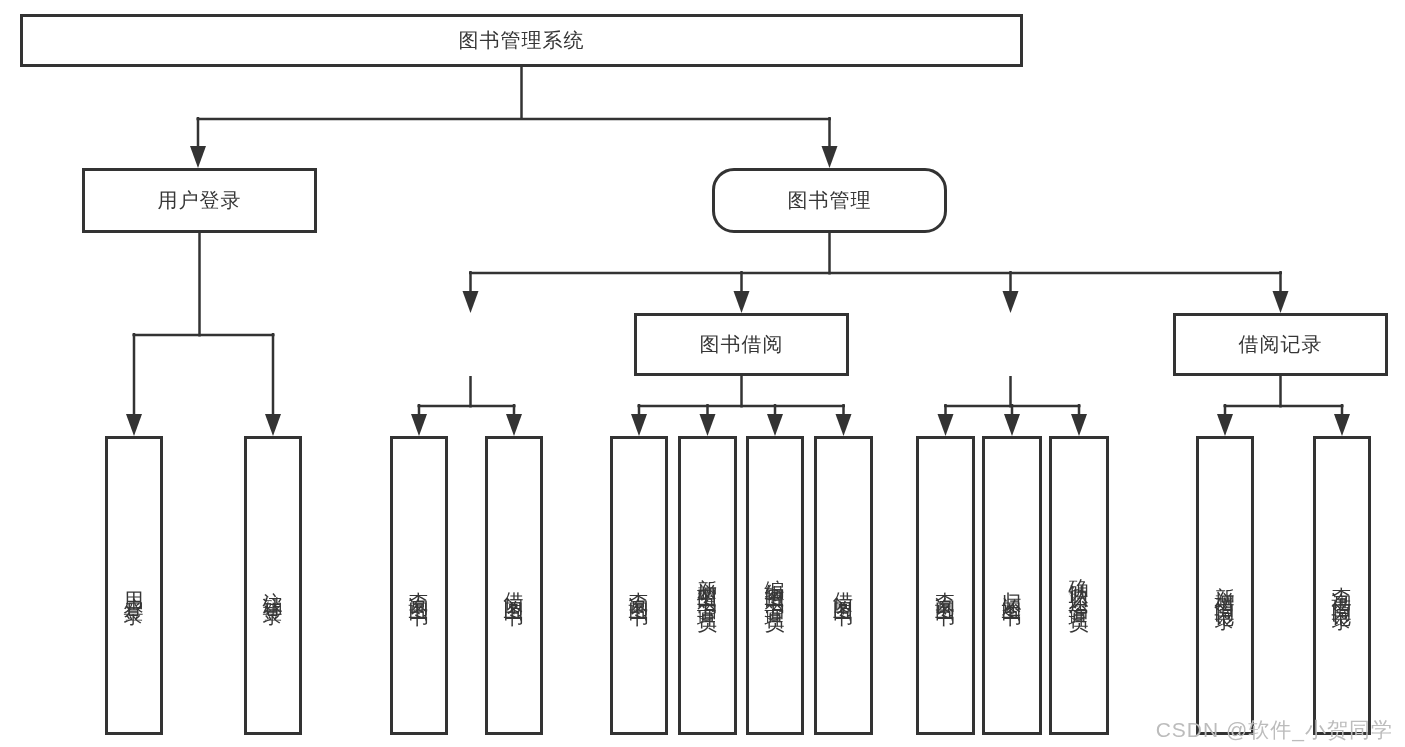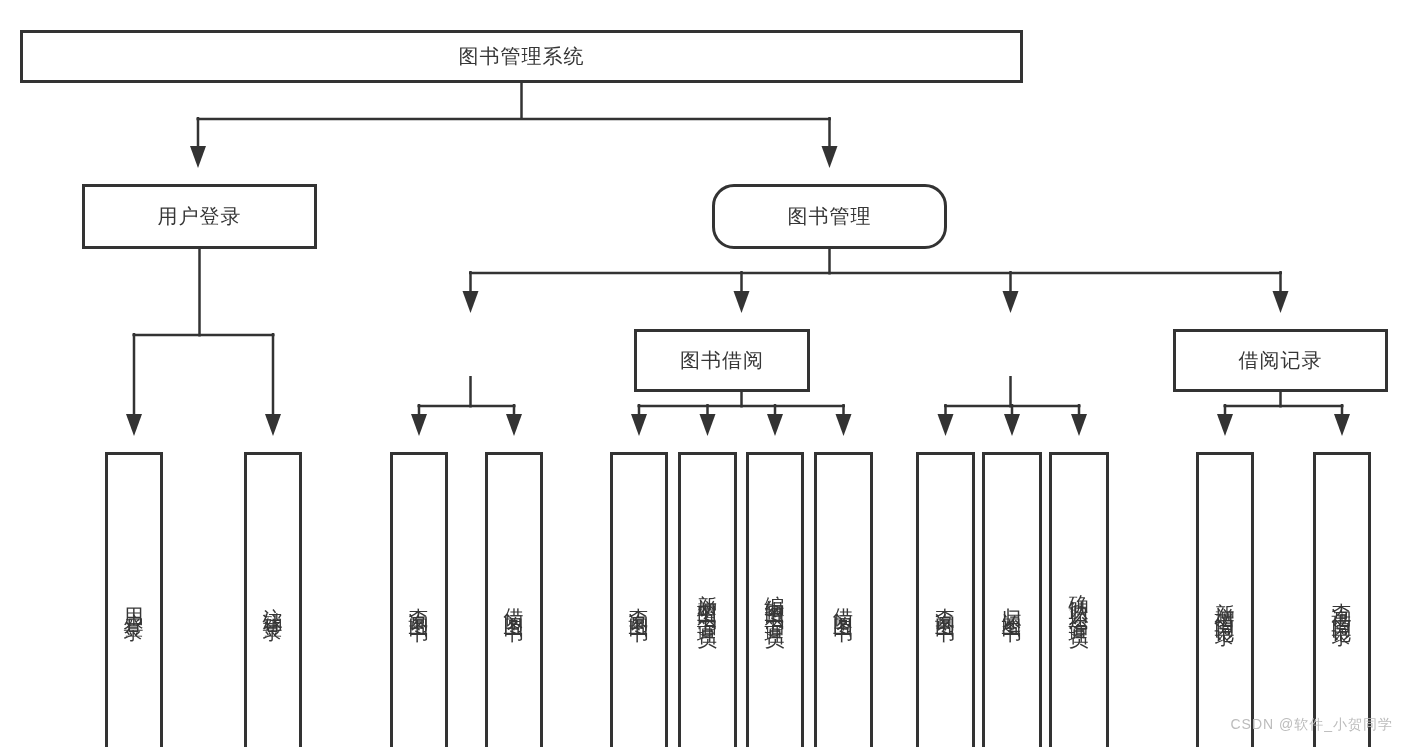--- a/index.html
+++ b/index.html
@@ -20,35 +20,34 @@
   .box {
     position: absolute;
     box-sizing: border-box;
     background: #ffffff;
     border: 3px solid #333333;
     color: #363636;
     display: flex;
     align-items: center;
     justify-content: center;
     text-align: center;
-    margin-top: 16px;
   }
   .hbox { font-size: 20px; letter-spacing: 1px; }
   .vbox {
     writing-mode: vertical-rl;
     text-orientation: mixed;
     font-size: 20px;
     letter-spacing: 5px;
     line-height: 1;
   }
   .watermark {
     position: absolute;
     top: 716px;
     right: 12px;
-    font-size: 14px;
+    font-size: 21px;
     color: #bcbcbc;
     letter-spacing: 1px;
     white-space: nowrap;
     z-index: 5;
   }
   svg line { stroke: #333333; stroke-width: 2.5; }
   svg polygon { fill: #333333; }
 </style>
 </head>
 <body>
@@ -129,21 +128,21 @@
       <line x1="1342" y1="404" x2="1342" y2="414"></line>
       <polygon points="1334,414 1350,414 1342,436"></polygon>
     </g>
   </svg>
 
   <div class="box hbox" style="left:20px; top:14px; width:1003px; height:53px;">图书管理系统</div>
 
   <div class="box hbox" style="left:82px; top:168px; width:235px; height:65px;">用户登录</div>
   <div class="box hbox" style="left:712px; top:168px; width:235px; height:65px;border-radius:22px;">图书管理</div>
 
-  <div class="box hbox" style="left:634px; top:313px; width:176px; height:63px;">图书借阅</div>
+  <div class="box hbox" style="left:634px; top:313px; width:215px; height:63px;">图书借阅</div>
   <div class="box hbox" style="left:1173px; top:313px; width:215px; height:63px;">借阅记录</div>
 
   <div class="box vbox" style="left:105px; top:436px; width:58px; height:299px;">用户登录</div>
   <div class="box vbox" style="left:244px; top:436px; width:58px; height:299px;">注销登录</div>
 
   <div class="box vbox" style="left:390px; top:436px; width:58px; height:299px;">查询图书</div>
   <div class="box vbox" style="left:485px; top:436px; width:58px; height:299px;">借阅图书</div>
 
   <div class="box vbox" style="left:610px; top:436px; width:58px; height:299px;">查询图书</div>
   <div class="box vbox" style="left:678px; top:436px; width:59px; height:299px;">新增图书（管理员）</div>

